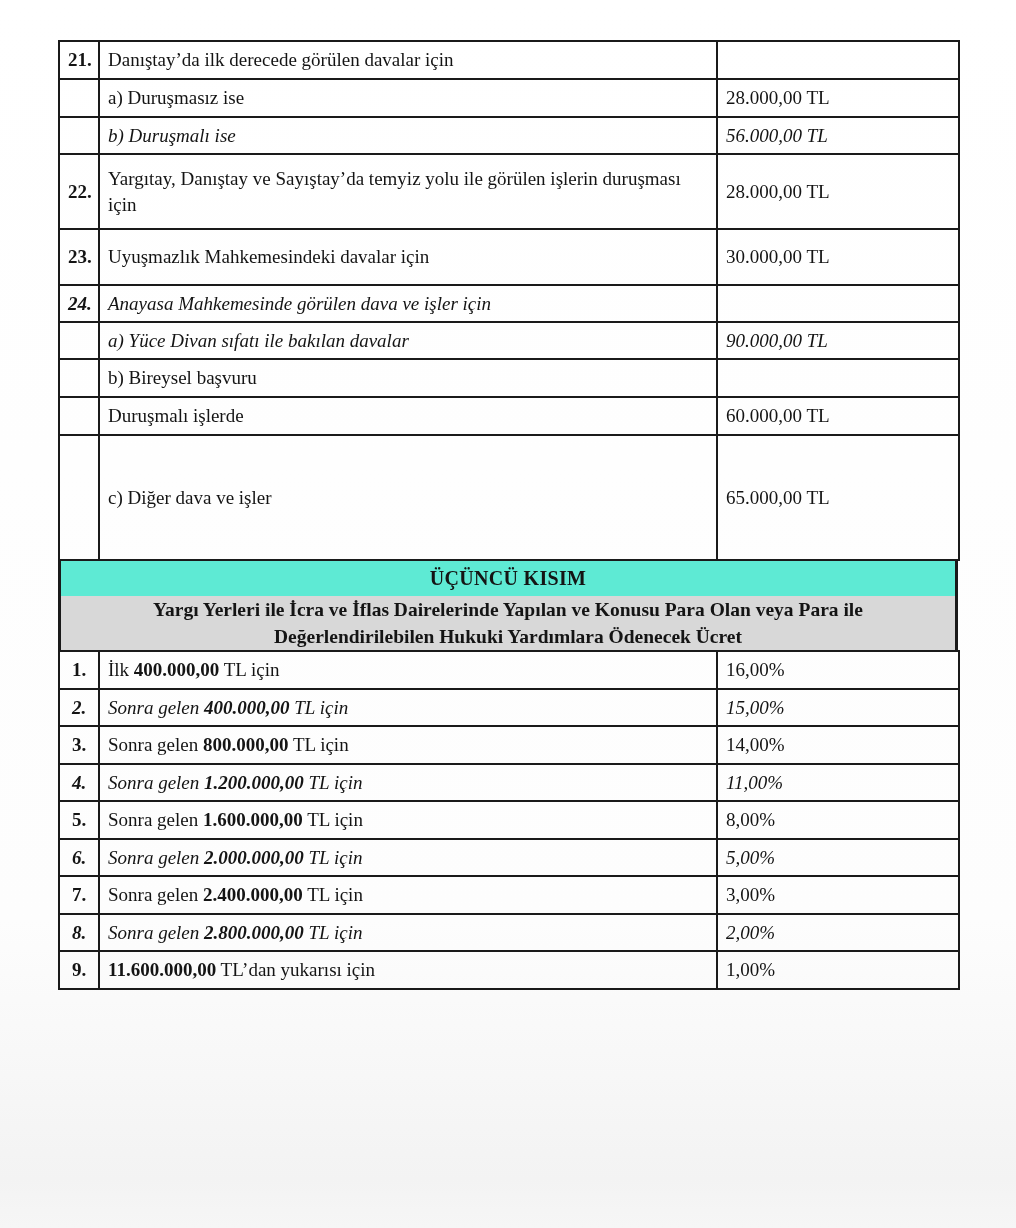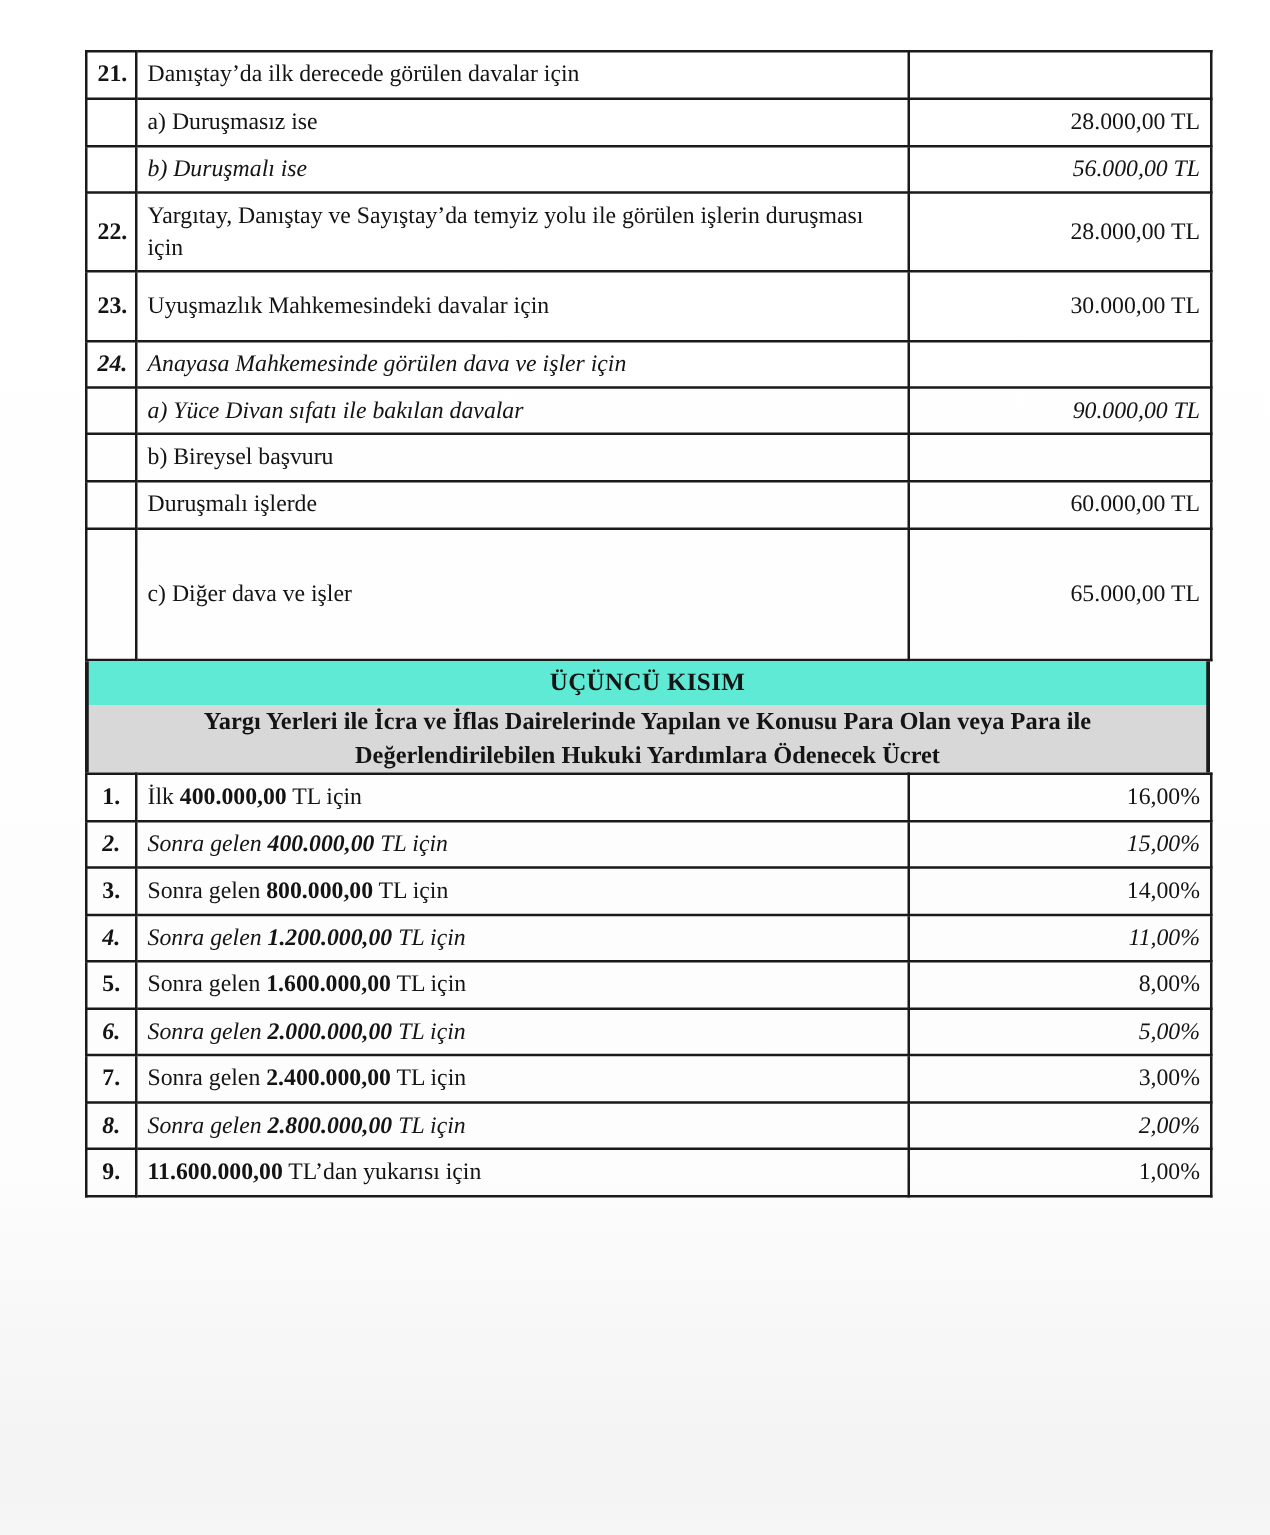--- a/index.html
+++ b/index.html
@@ -5,40 +5,40 @@
   * { box-sizing: border-box; }
   html, body { margin: 0; padding: 0; }
   body {
     width: 1016px; height: 1228px;
     background: linear-gradient(180deg, #ffffff 0%, #fdfdfd 75%, #f3f3f3 96%, #f6f6f6 100%);
     font-family: "Liberation Serif", "DejaVu Serif", serif;
     color: #141414;
     position: relative;
     overflow: hidden;
   }
-  .sheet { position: absolute; left: 68px; top: 40px; width: 900px; }
+  .sheet { position: absolute; left: 58px; top: 40px; width: 900px; }
   table.doc { border-collapse: collapse; width: 900px; table-layout: fixed; }
   table.doc td {
     border: 2px solid #1a1a1a;
     padding: 2px 8px;
     font-size: 19px;
     vertical-align: middle;
     overflow: hidden;
   }
   col.c-num { width: 40px; }
   col.c-desc { width: 618px; }
   col.c-amt { width: 242px; }
   td.num { text-align: center; font-weight: bold; padding: 2px 2px; }
   td.desc { text-align: left; line-height: 1.35; }
-  td.amt { text-align: right; padding-right: 9px; }
+  td.amt { padding-right: 9px; }
   tr.h38 { height: 38px; }
   tr.h37 { height: 37px; font-style: italic; }
   tr.h40 { height: 56px; }
-  tr.h63 { height: 63px; }
-  tr.h107 { height: 105px; }
+  tr.h63 { height: 75px; }
+  tr.h107 { height: 125px; }
   .kicker {
     border-left: 3px solid #1a1a1a; border-right: 3px solid #1a1a1a;
     background: #5eead4;
     height: 35px; line-height: 35px;
     text-align: center; font-weight: bold; font-size: 20px;
     letter-spacing: 0.3px;
   }
   .subtitle-band {
     border-left: 3px solid #1a1a1a; border-right: 3px solid #1a1a1a;
     background: #d8d8d8;

